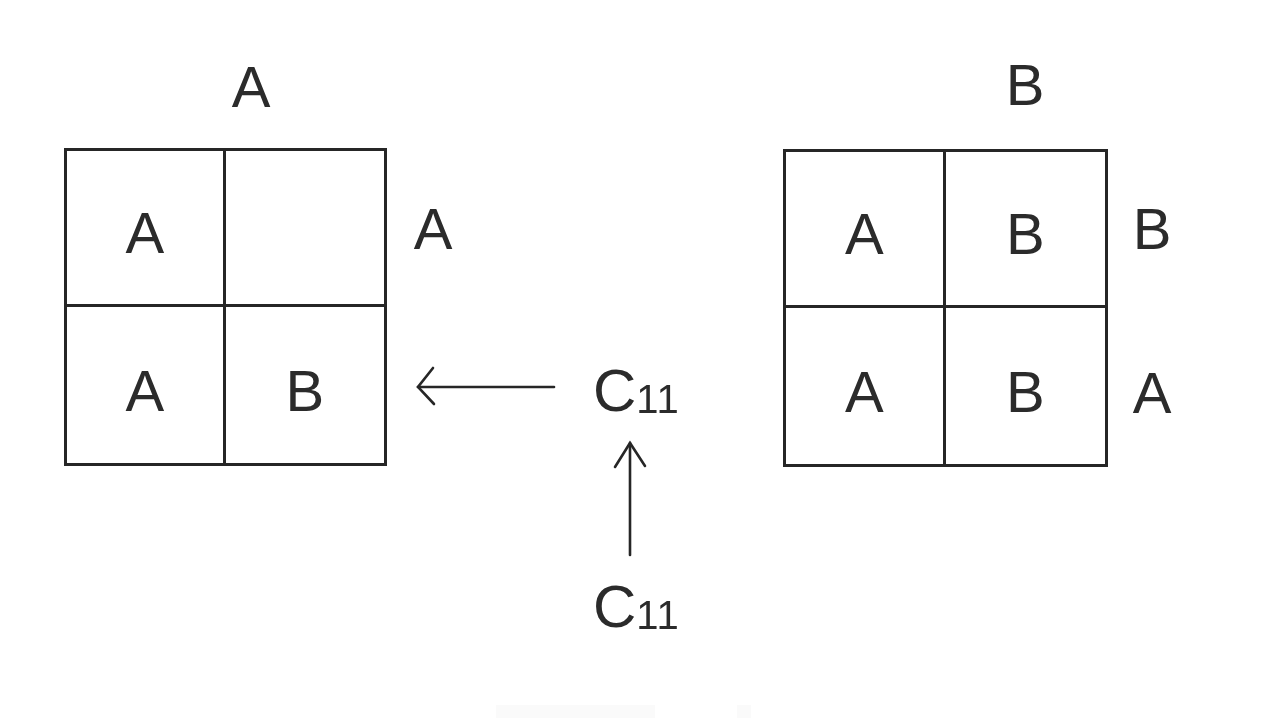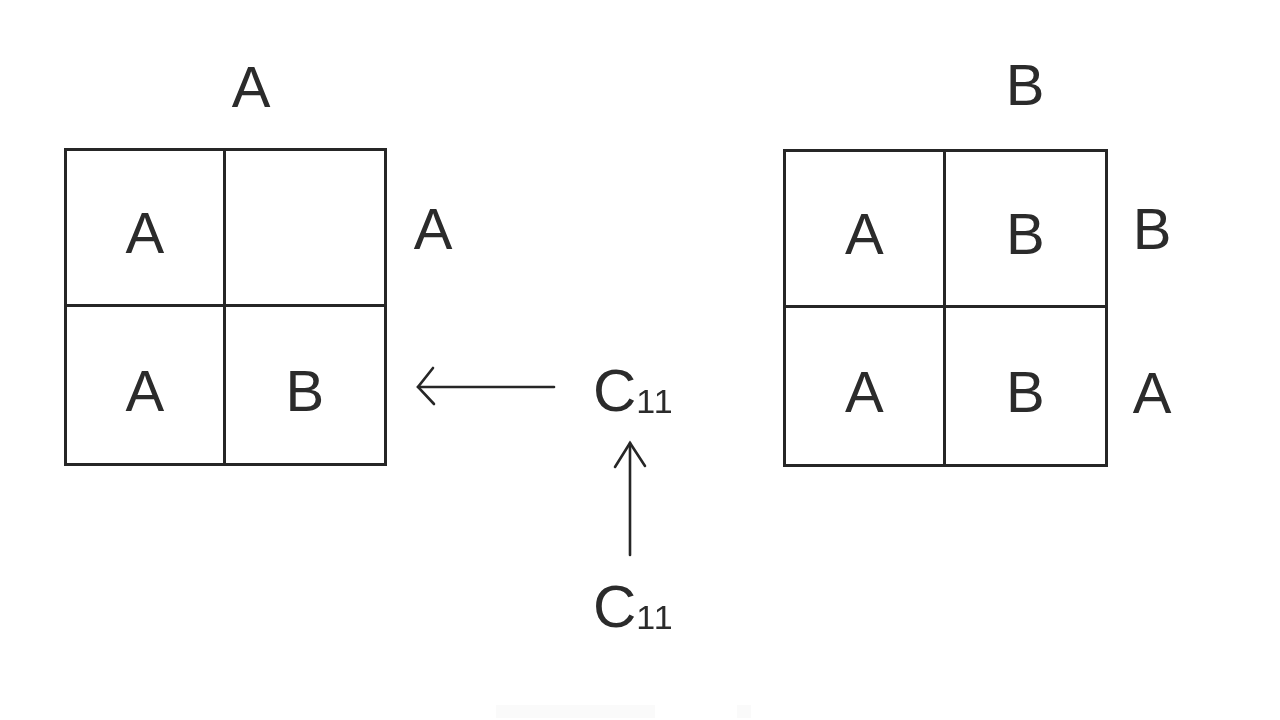--- a/index.html
+++ b/index.html
@@ -41,21 +41,21 @@
     white-space: nowrap;
   }
 
   .c11 {
     position: absolute;
     font-size: 60px;
     line-height: 1;
     white-space: nowrap;
   }
   .c11 .sub {
-    font-size: 34px;
+    font-size: 40px;
     position: relative;
     bottom: -2px;
     letter-spacing: 1px;
   }
 
   svg.arrow { position: absolute; overflow: visible; }
   svg.arrow * { stroke: #262626; stroke-width: 2.6; fill: none; stroke-linecap: round; }
 
   .strip { position: absolute; background: #fafafa; }
 </style>

